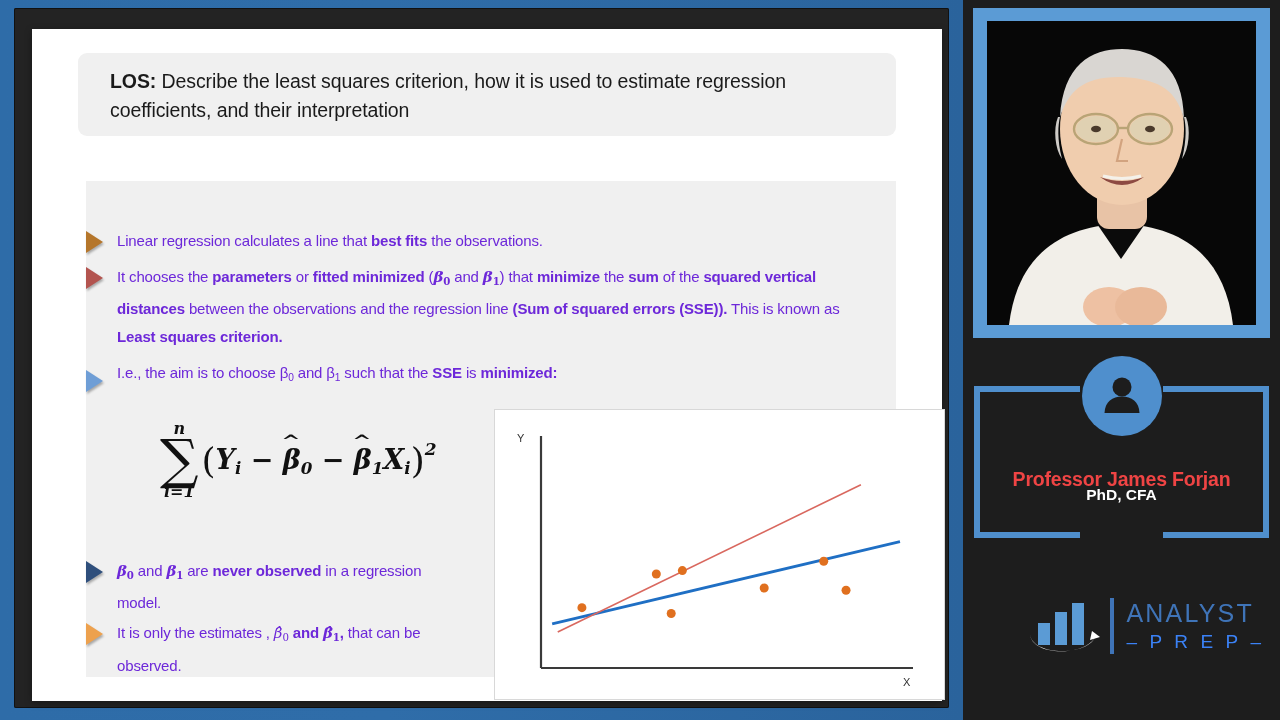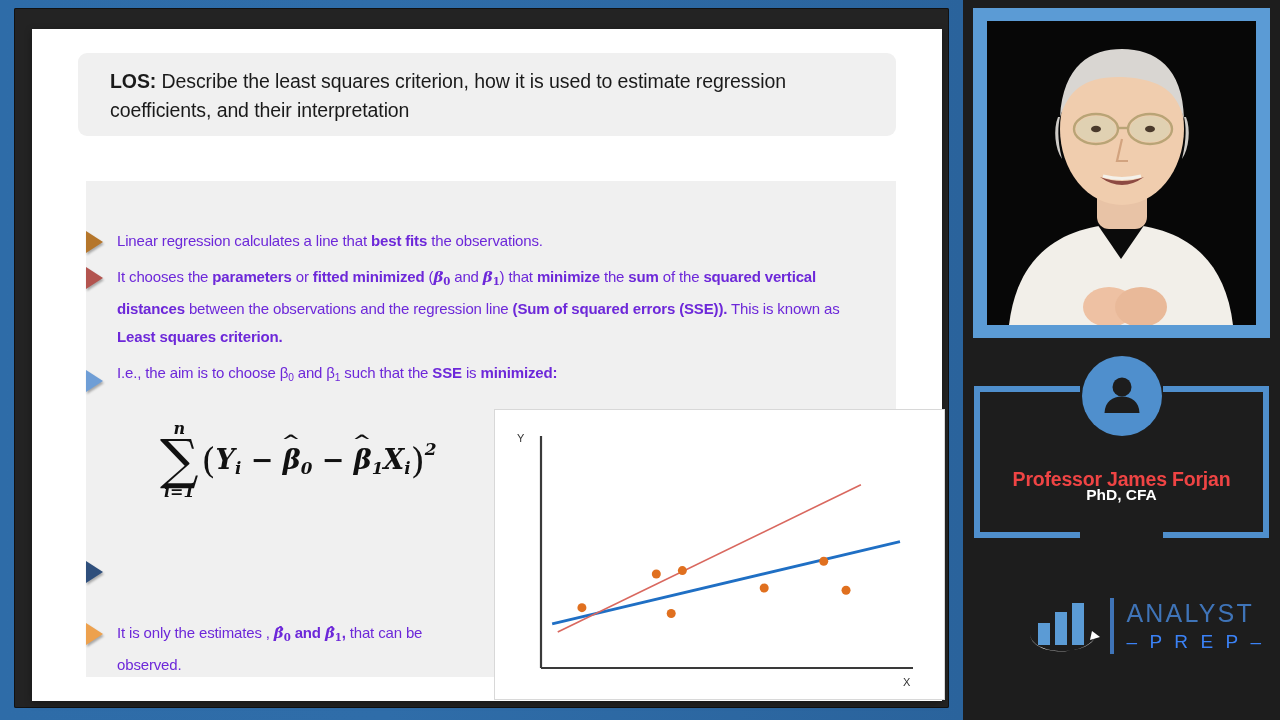--- a/index.html
+++ b/index.html
@@ -204,26 +204,29 @@
             <span class="paren">(</span><span>Y</span><span class="isub">i</span>
             <span>−</span>
             <span class="hat">β</span><span class="isub">0</span>
             <span>−</span>
             <span class="hat">β</span><span class="isub">1</span><span>X</span><span class="isub">i</span><span class="paren">)</span><span class="fexp">2</span>
           </div>
         </div>
 
         <div class="bullet-row" style="left:54px; top:528px; width:390px;">
           <div class="arrow navy"></div>
+          <div class="btext" style="width:330px;">
+            <span class="beta">β<span class="sub">0</span></span> and <span class="beta">β<span class="sub">1</span></span> are <b>never observed</b> in a regression model.
+          </div>
         </div>
 
         <div class="bullet-row" style="left:54px; top:590px; width:390px;">
           <div class="arrow orange"></div>
           <div class="btext" style="width:340px;">
-            It is only the estimates , <b><span class="beta" style="font-weight:bold;">β̂<span class="sub">0</span></span> and <span class="beta" style="font-weight:bold;margin-top:20px;">β̂<span class="sub">1</span></span>,</b> that can be observed.
+            It is only the estimates , <b><span class="beta" style="font-weight:normal;">β̂<span class="sub">0</span></span> and <span class="beta" style="font-weight:bold;margin-top:20px;">β̂<span class="sub">1</span></span>,</b> that can be observed.
           </div>
         </div>
 
         <div class="chart-card">
           <svg id="chart-svg" width="447" height="287" viewBox="0 0 447 287">
 
             <line x1="46" y1="26" x2="46" y2="258" stroke="#3a3a3a" stroke-width="2.2"></line>
             <line x1="46" y1="258" x2="418" y2="258" stroke="#3a3a3a" stroke-width="2.2"></line>
             <text class="axis-label" x="22" y="32">Y</text>
             <text class="axis-label" x="408" y="276">X</text>

